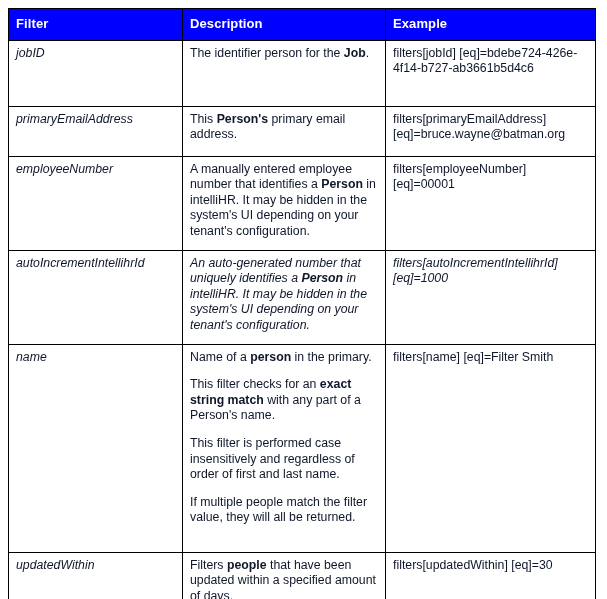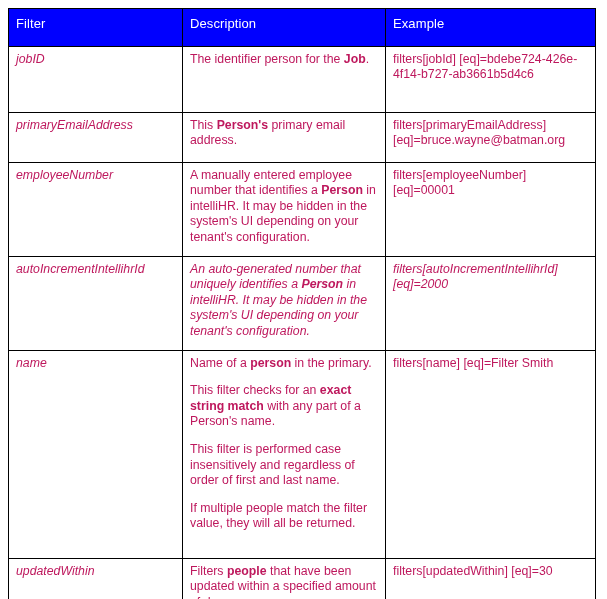--- a/index.html
+++ b/index.html
@@ -34,32 +34,32 @@
   table.filter-table col.c-desc    { width: 203px; }
   table.filter-table col.c-example { width: 210px; }
 
   table.filter-table th,
   table.filter-table td {
     border: 1px solid #000000;
     vertical-align: top;
     padding: 5px 7px 6px 7px;
     font-size: 12.3px;
     line-height: 1.27;
-    color: #be185d;
+    color: #0f172a;
     word-wrap: break-word;
     overflow-wrap: break-word;
   }
   table.filter-table thead th {
     background: #0000ff;
     color: #ffffff;
-    font-weight: normal;
+    font-weight: bold;
     text-align: left;
     font-size: 13px;
     padding-top: 7px;
-    padding-bottom: 13px;
+    padding-bottom: 7px;
     letter-spacing: 0.1px;
   }
   td.cell-filter {
     font-style: italic;
     font-size: 12.4px;
     padding-top: 6px;
   }
   td.cell-desc p {
     margin: 0 0 12px 0;
   }
@@ -118,21 +118,21 @@
           <td class="cell-desc">
             <p><span>A manually entered employee number that identifies a </span><b>Person</b><span> in intelliHR. It may be hidden in the system's UI depending on your tenant's configuration.</span></p>
           </td>
           <td class="cell-example">filters[employeeNumber] [eq]=00001</td>
         </tr>
         <tr class="row-autoIncrementIntellihrId">
           <td class="cell-filter">autoIncrementIntellihrId</td>
           <td class="cell-desc">
             <p><span>An auto-generated number that uniquely identifies a </span><b>Person</b><span> in intelliHR. It may be hidden in the system's UI depending on your tenant's configuration.</span></p>
           </td>
-          <td class="cell-example">filters[autoIncrementIntellihrId] [eq]=2000</td>
+          <td class="cell-example">filters[autoIncrementIntellihrId] [eq]=1000</td>
         </tr>
         <tr class="row-name">
           <td class="cell-filter">name</td>
           <td class="cell-desc">
             <p><span>Name of a </span><b>person</b><span> in the primary.</span></p>
             <p><span>This filter checks for an </span><b>exact string match</b><span> with any part of a Person's name.</span></p>
             <p><span>This filter is performed case insensitively and regardless of order of first and last name.</span></p>
             <p><span>If multiple people match the filter value, they will all be returned.</span></p>
           </td>
           <td class="cell-example">filters[name] [eq]=Filter Smith</td>

